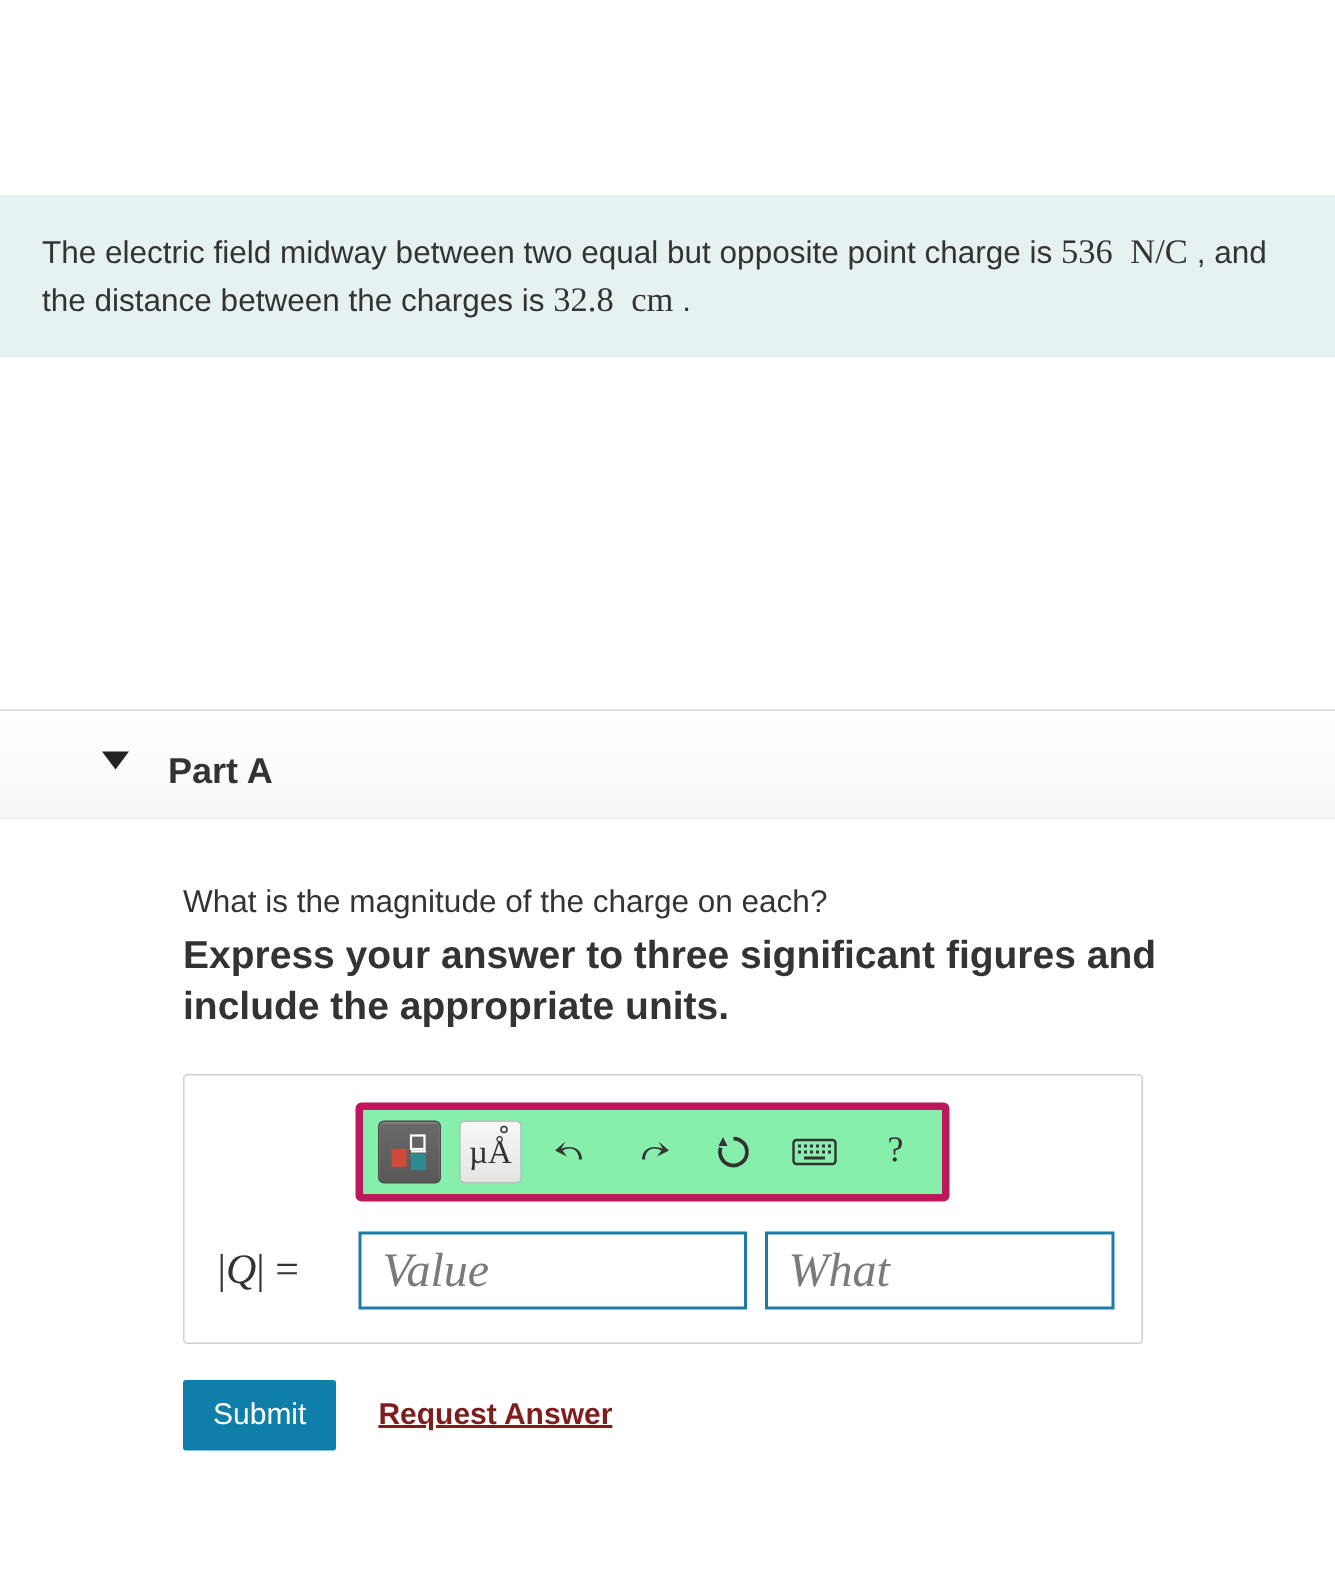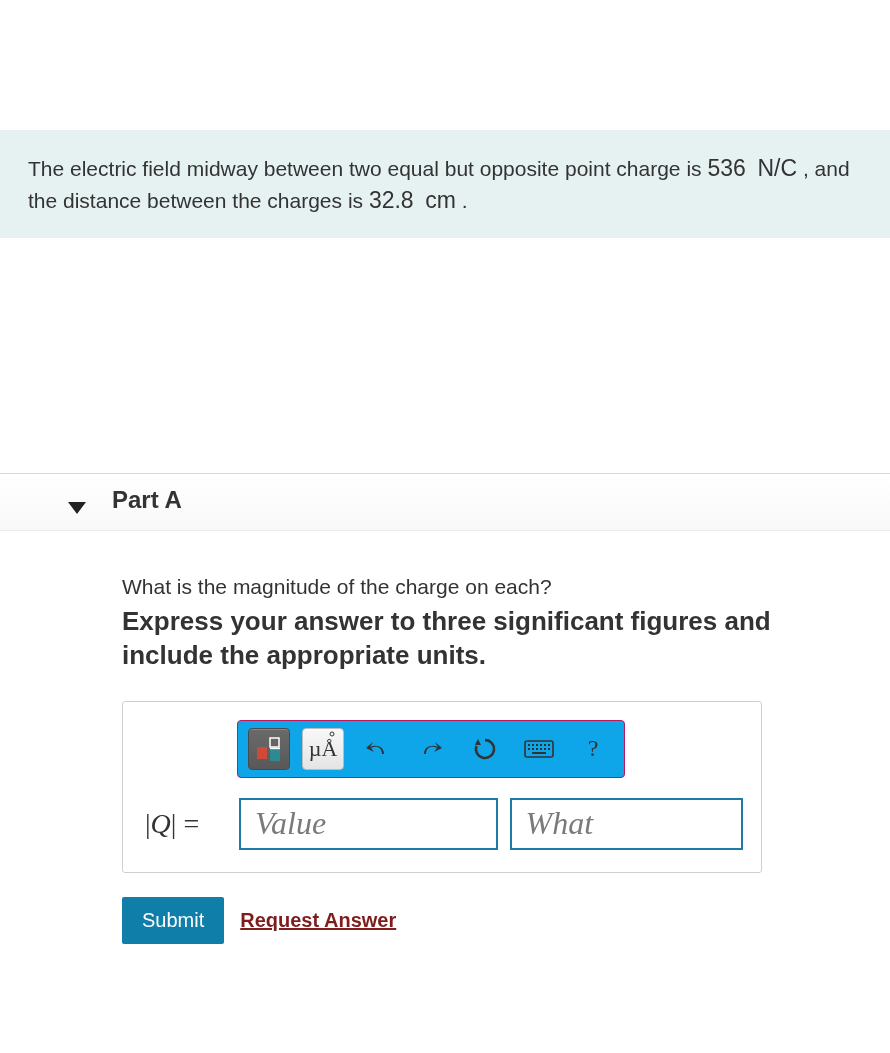--- a/index.html
+++ b/index.html
@@ -12,32 +12,32 @@
   }
   .problem-statement {
     background: #e6f2f2;
     padding: 22px 28px;
     margin-top: 130px;
     font-size: 21px;
     line-height: 1.4;
     color: #333;
   }
   .problem-statement .math {
-    font-family: Liberation Sans, sans-serif;
+    font-family: Liberation Serif, serif;
     font-size: 23px;
   }
   .part-section {
     margin-top: 235px;
   }
   .part-header {
     border-top: 1px solid #d8d8d8;
     border-bottom: 1px solid #eaeaea;
-    padding: 12px 24px 16px 24px;
-    display: flex;
-    align-items: flex-end;
+    padding: 27px 24px 16px 24px;
+    display: flex;
+    align-items: flex-start;
     gap: 26px;
     background: linear-gradient(#fff,#f8f8f8);
   }
   .chevron {
     width: 0; height: 0;
     border-left: 9px solid transparent;
     border-right: 9px solid transparent;
     border-top: 12px solid #222;
     margin-left: 44px;
   }
@@ -65,22 +65,22 @@
     border: 1px solid #cfcfcf;
     border-radius: 3px;
     padding: 18px 18px 22px 18px;
     width: 640px;
     background: #fff;
   }
   .toolbar {
     display: flex;
     align-items: flex-start;
     gap: 12px;
-    background: #0ea5e9;
-    border: 1px solid #be185d;
+    background: #86efac;
+    border: 5px solid #be185d;
     border-radius: 4px;
     padding: 7px 10px;
     margin-left: 96px;
     width: fit-content;
   }
   .tbtn {
     width: 42px; height: 42px;
     border-radius: 4px;
     display: flex;
     align-items: center;
@@ -126,21 +126,21 @@
     padding: 6px 14px;
     background: #fff;
     display:flex;
     align-items:center;
   }
   .value-box { width: 266px; }
   .units-box { width: 240px; }
   .actions {
     display: flex;
     align-items: center;
-    gap: 16px;
+    gap: 28px;
     margin-top: 24px;
   }
   .submit-btn {
     background: #0f7ea8;
     color: #fff;
     border: none;
     font-size: 20px;
     padding: 12px 20px;
     border-radius: 2px;
     cursor: pointer;

